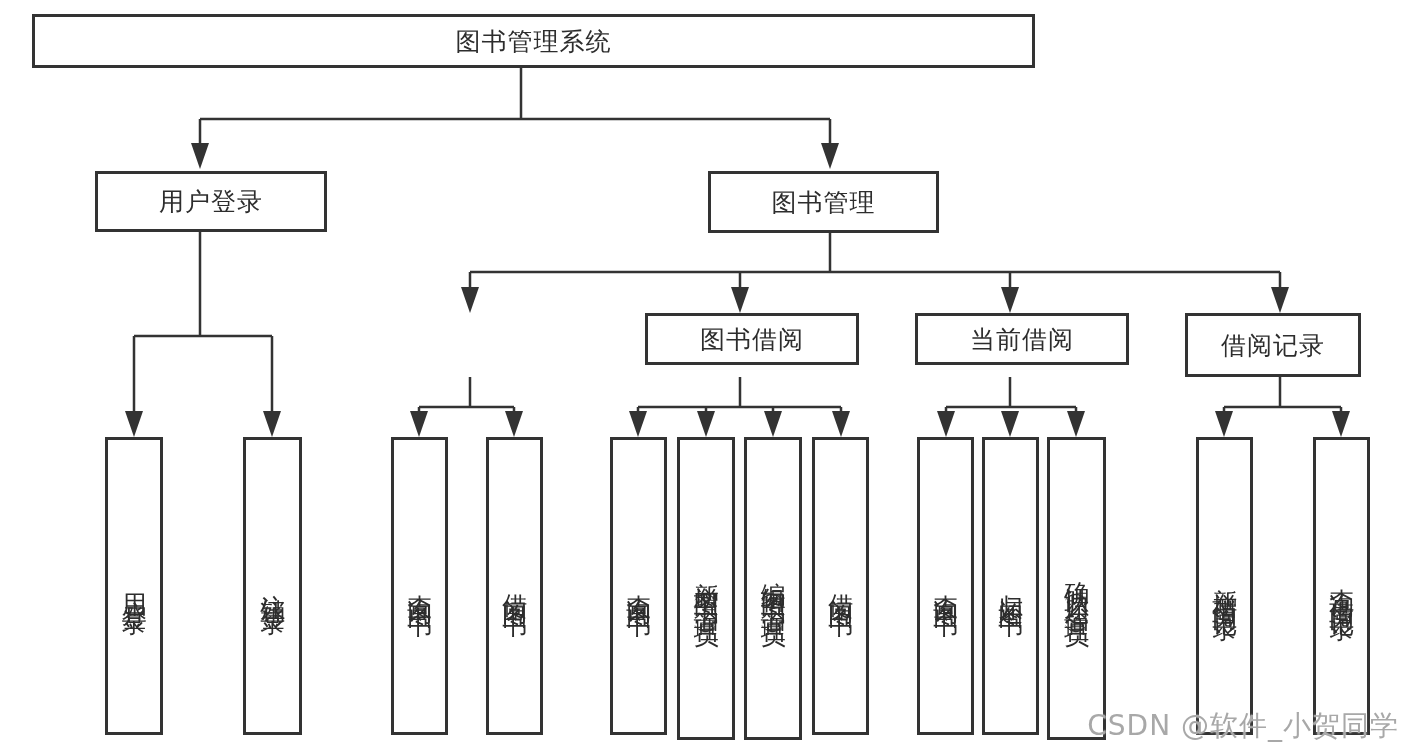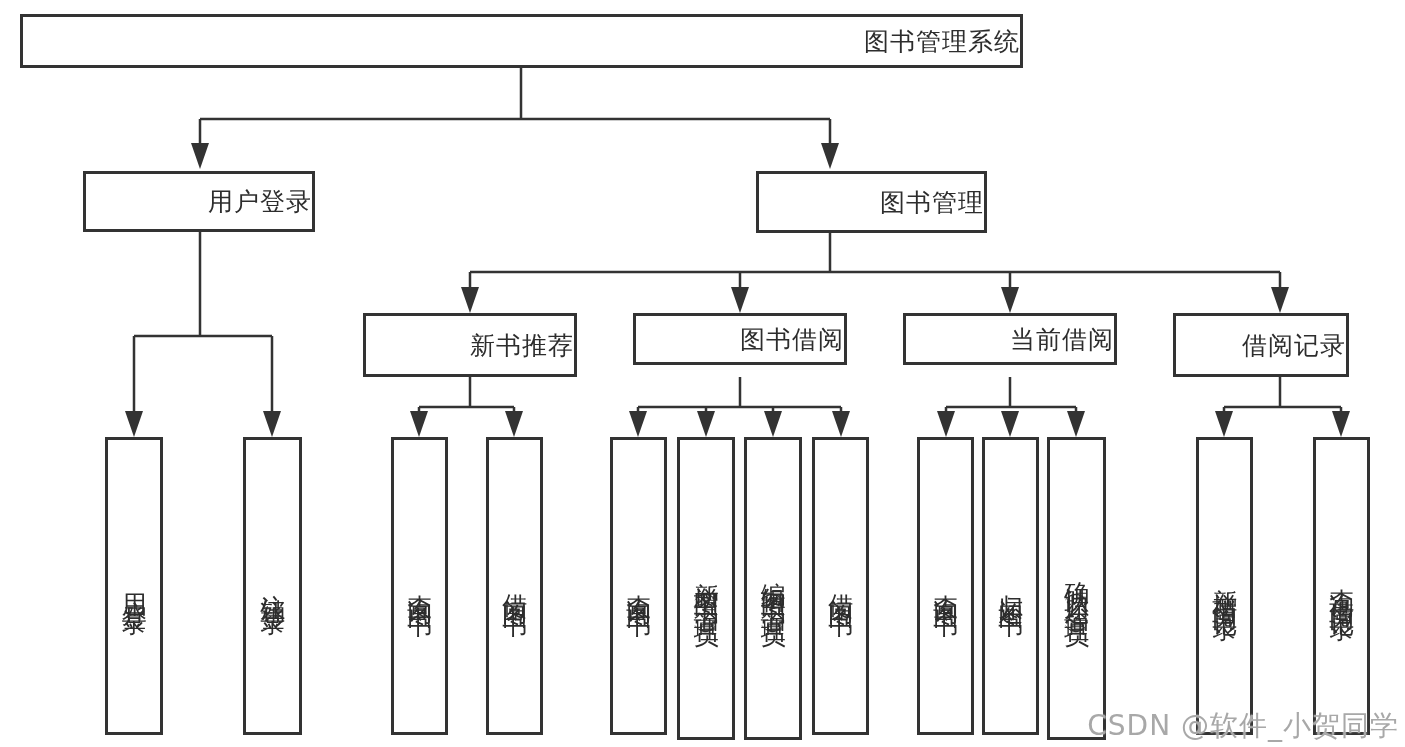--- a/index.html
+++ b/index.html
@@ -4,22 +4,22 @@
 <style>
   html, body { margin:0; padding:0; background:#ffffff; }
   .stage {
     position:relative; width:1405px; height:747px; background:#ffffff;
     font-family:"DejaVu Sans","Liberation Sans",sans-serif; overflow:hidden;
   }
   .stage svg.wires { position:absolute; left:0; top:0; }
   .hbox {
     position:absolute; box-sizing:border-box;
     border:3px solid #333333; background:#ffffff;
-    display:flex; align-items:center; justify-content:flex-end;
-    font-size:25px; letter-spacing:1px; color:#2d2d2d; white-space:nowrap;
+    display:flex; align-items:center; justify-content:center;
+    font-size:25px; letter-spacing:1px; color:#2d2d2d; white-space:nowrap;margin-left:12px;
   }
   .vbox {
     position:absolute; box-sizing:border-box;
     border:3px solid #333333; background:#ffffff;
     display:flex; align-items:center; justify-content:center;
   }
   .vtext {
     writing-mode:vertical-rl; text-orientation:mixed;
     font-size:25px; letter-spacing:6px; line-height:1.1;
     color:#2d2d2d; white-space:nowrap;
@@ -68,27 +68,24 @@
     </g>
   </svg>
 
   <div class="hbox" style="left:20px; top:14px; width:1003px; height:54px;">
     <span>图书管理系统</span>
   </div>
 
   <div class="hbox" style="left:83px; top:171px; width:232px; height:61px;">
     <span>用户登录</span>
   </div>
-  <div class="hbox" style="left:756px; top:171px; width:231px; height:62px;">
+  <div class="hbox" style="left:696px; top:171px; width:231px; height:62px;">
     <span>图书管理</span>
   </div>
 
-  <div class="hbox" style="left:363px; top:313px; width:214px; height:64px;">
-    <span>新书推荐</span>
-  </div>
   <div class="hbox" style="left:633px; top:313px; width:214px; height:52px;">
     <span>图书借阅</span>
   </div>
   <div class="hbox" style="left:903px; top:313px; width:214px; height:52px;">
     <span>当前借阅</span>
   </div>
   <div class="hbox" style="left:1173px; top:313px; width:176px; height:64px;">
     <span>借阅记录</span>
   </div>
 

